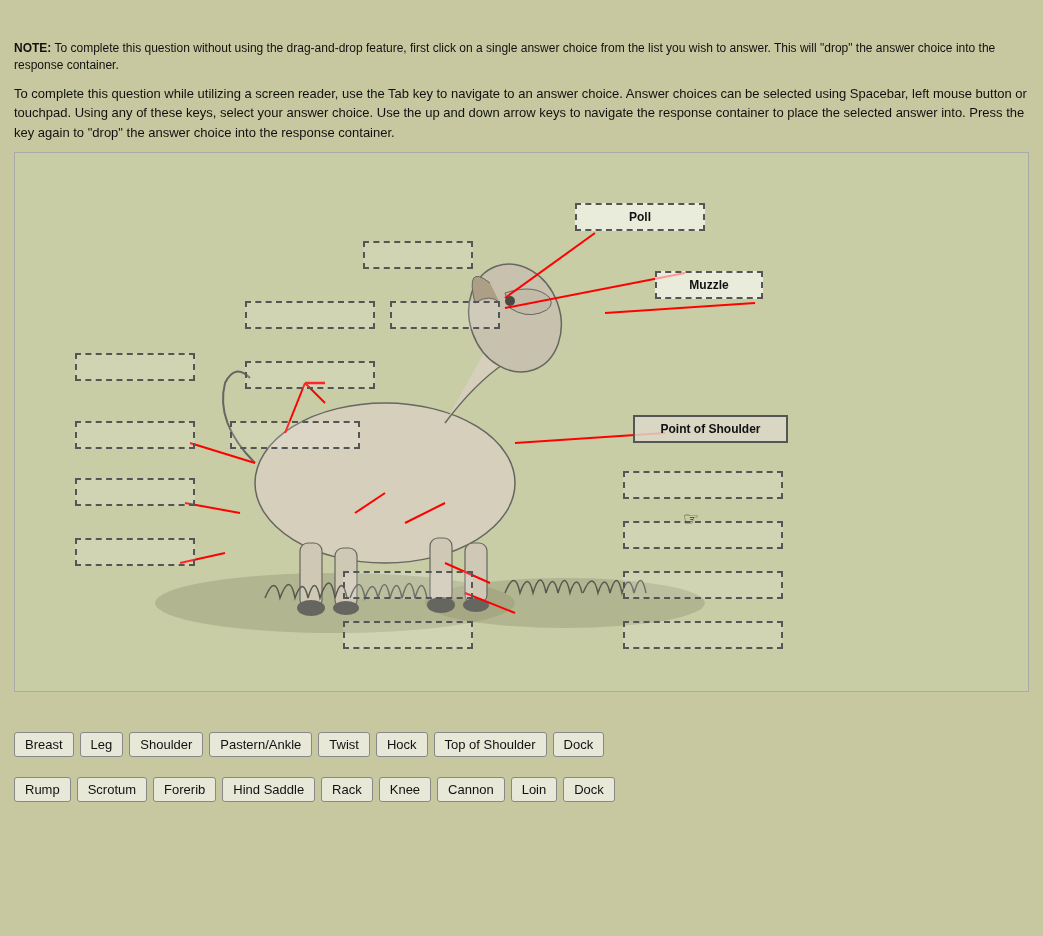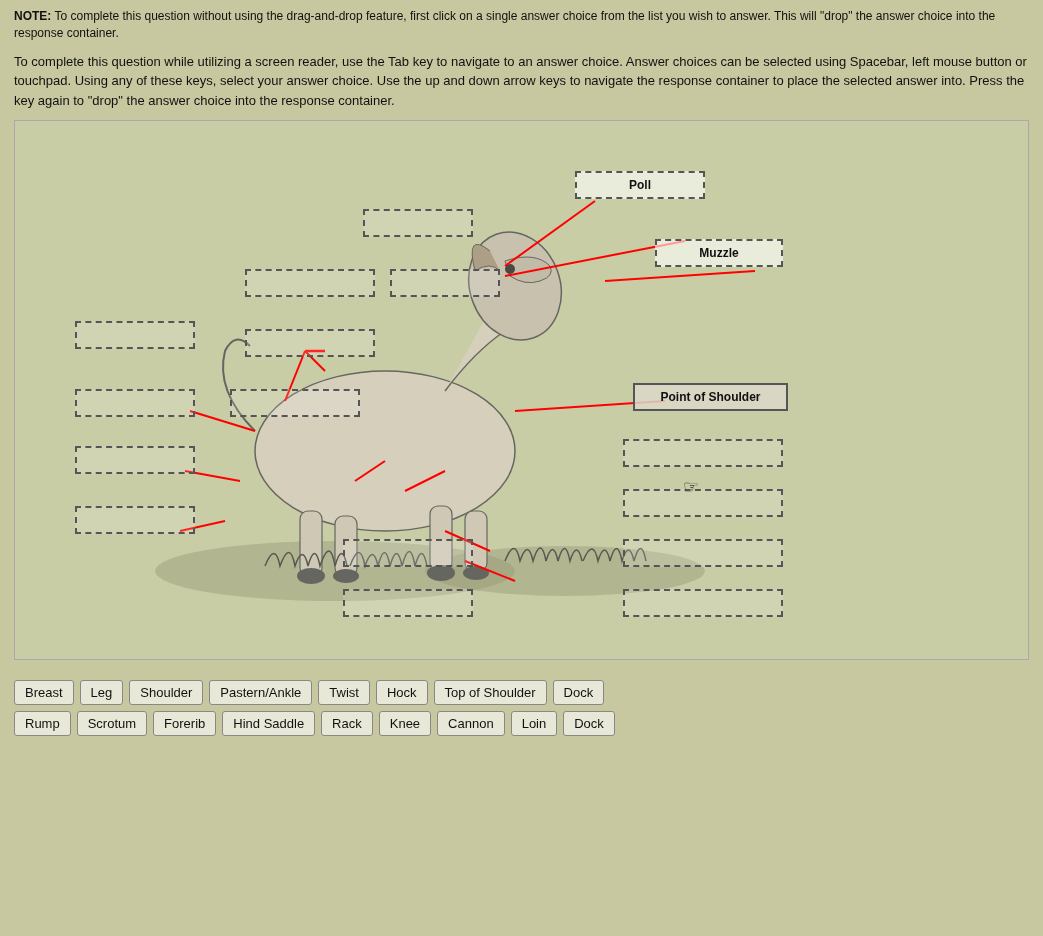--- a/index.html
+++ b/index.html
@@ -9,20 +9,21 @@
       font-size: 13px;
       width: 1043px;
       min-height: 936px;
       overflow-x: hidden;
     }
     .note-section {
       padding: 8px 12px 4px 14px;
       color: #111;
       font-size: 12px;
       line-height: 1.4;
+      margin-top: 32px;
     }
     .note-section .note-title {
       font-weight: bold;
       font-size: 12px;
     }
     .instructions {
       padding: 6px 14px 10px 14px;
       color: #111;
       font-size: 13px;
       line-height: 1.5;
@@ -57,20 +58,21 @@
     .answer-area {
       padding: 10px 14px 14px 14px;
       background: #c8c8a0;
     }
     .answer-row {
       display: flex;
       flex-wrap: wrap;
       gap: 6px;
       margin-bottom: 6px;
       align-items: center;
+      margin-top: 20px;
     }
     .answer-chip {
       background: #e8e8d8;
       border: 1px solid #888;
       border-radius: 3px;
       padding: 4px 10px;
       font-size: 13px;
       cursor: pointer;
       white-space: nowrap;
       color: #111;
@@ -154,21 +156,21 @@
     <line x1="370" y1="340" x2="340" y2="360" stroke="red" stroke-width="2"></line>
     <line x1="430" y1="350" x2="390" y2="370" stroke="red" stroke-width="2"></line>
     <line x1="475" y1="430" x2="430" y2="410" stroke="red" stroke-width="2"></line>
     <line x1="500" y1="460" x2="450" y2="440" stroke="red" stroke-width="2"></line>
   </svg>
 
   <div class="label-box filled" style="top:50px; left:560px; width:130px;">
     <span>Poll</span>
   </div>
 
-  <div class="label-box filled" style="top:118px; left:640px; width:128px;">
+  <div class="label-box filled" style="top:118px; left:640px; width:108px;">
     <span>Muzzle</span>
   </div>
 
   <div class="label-box filled" style="top:262px; left:618px; width:155px; border: 2px solid #555; background: rgba(220,215,200,0.85);">
     <span>Point of Shoulder</span>
   </div>
 
   <div class="label-box" style="top:200px; left:60px; width:120px;"></div>
   <div class="label-box" style="top:268px; left:60px; width:120px;"></div>
   <div class="label-box" style="top:325px; left:60px; width:120px;"></div>

